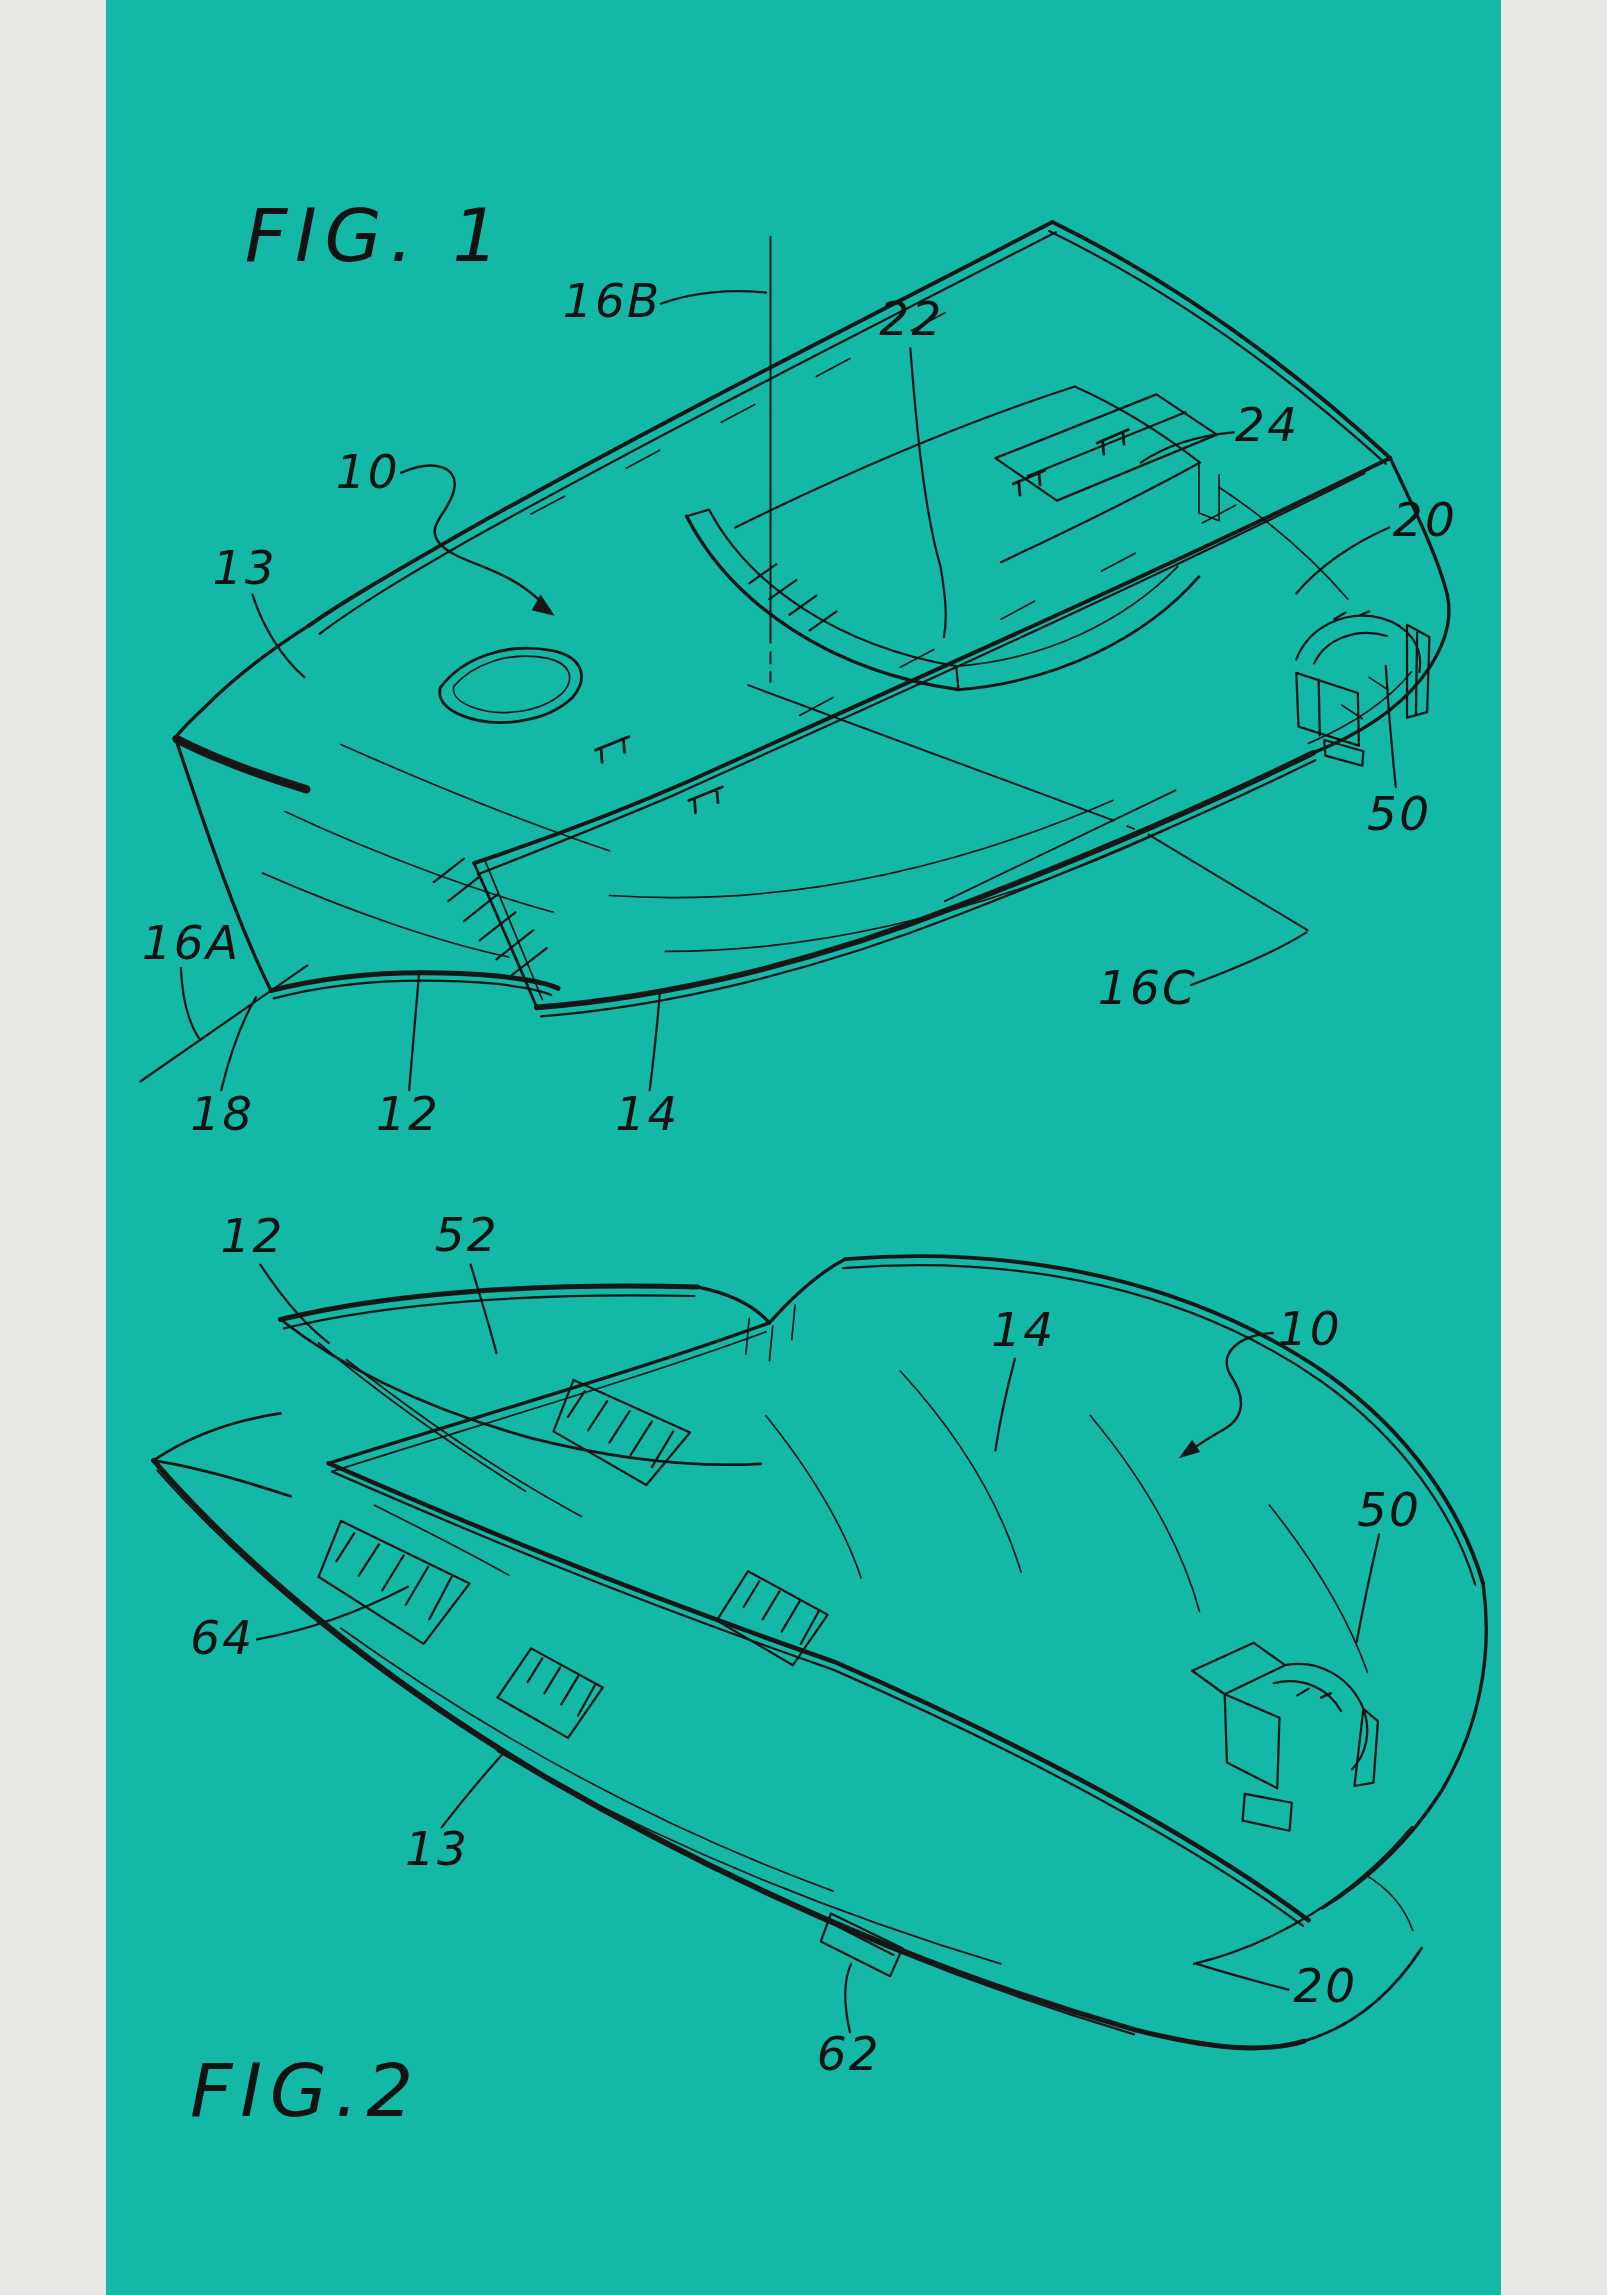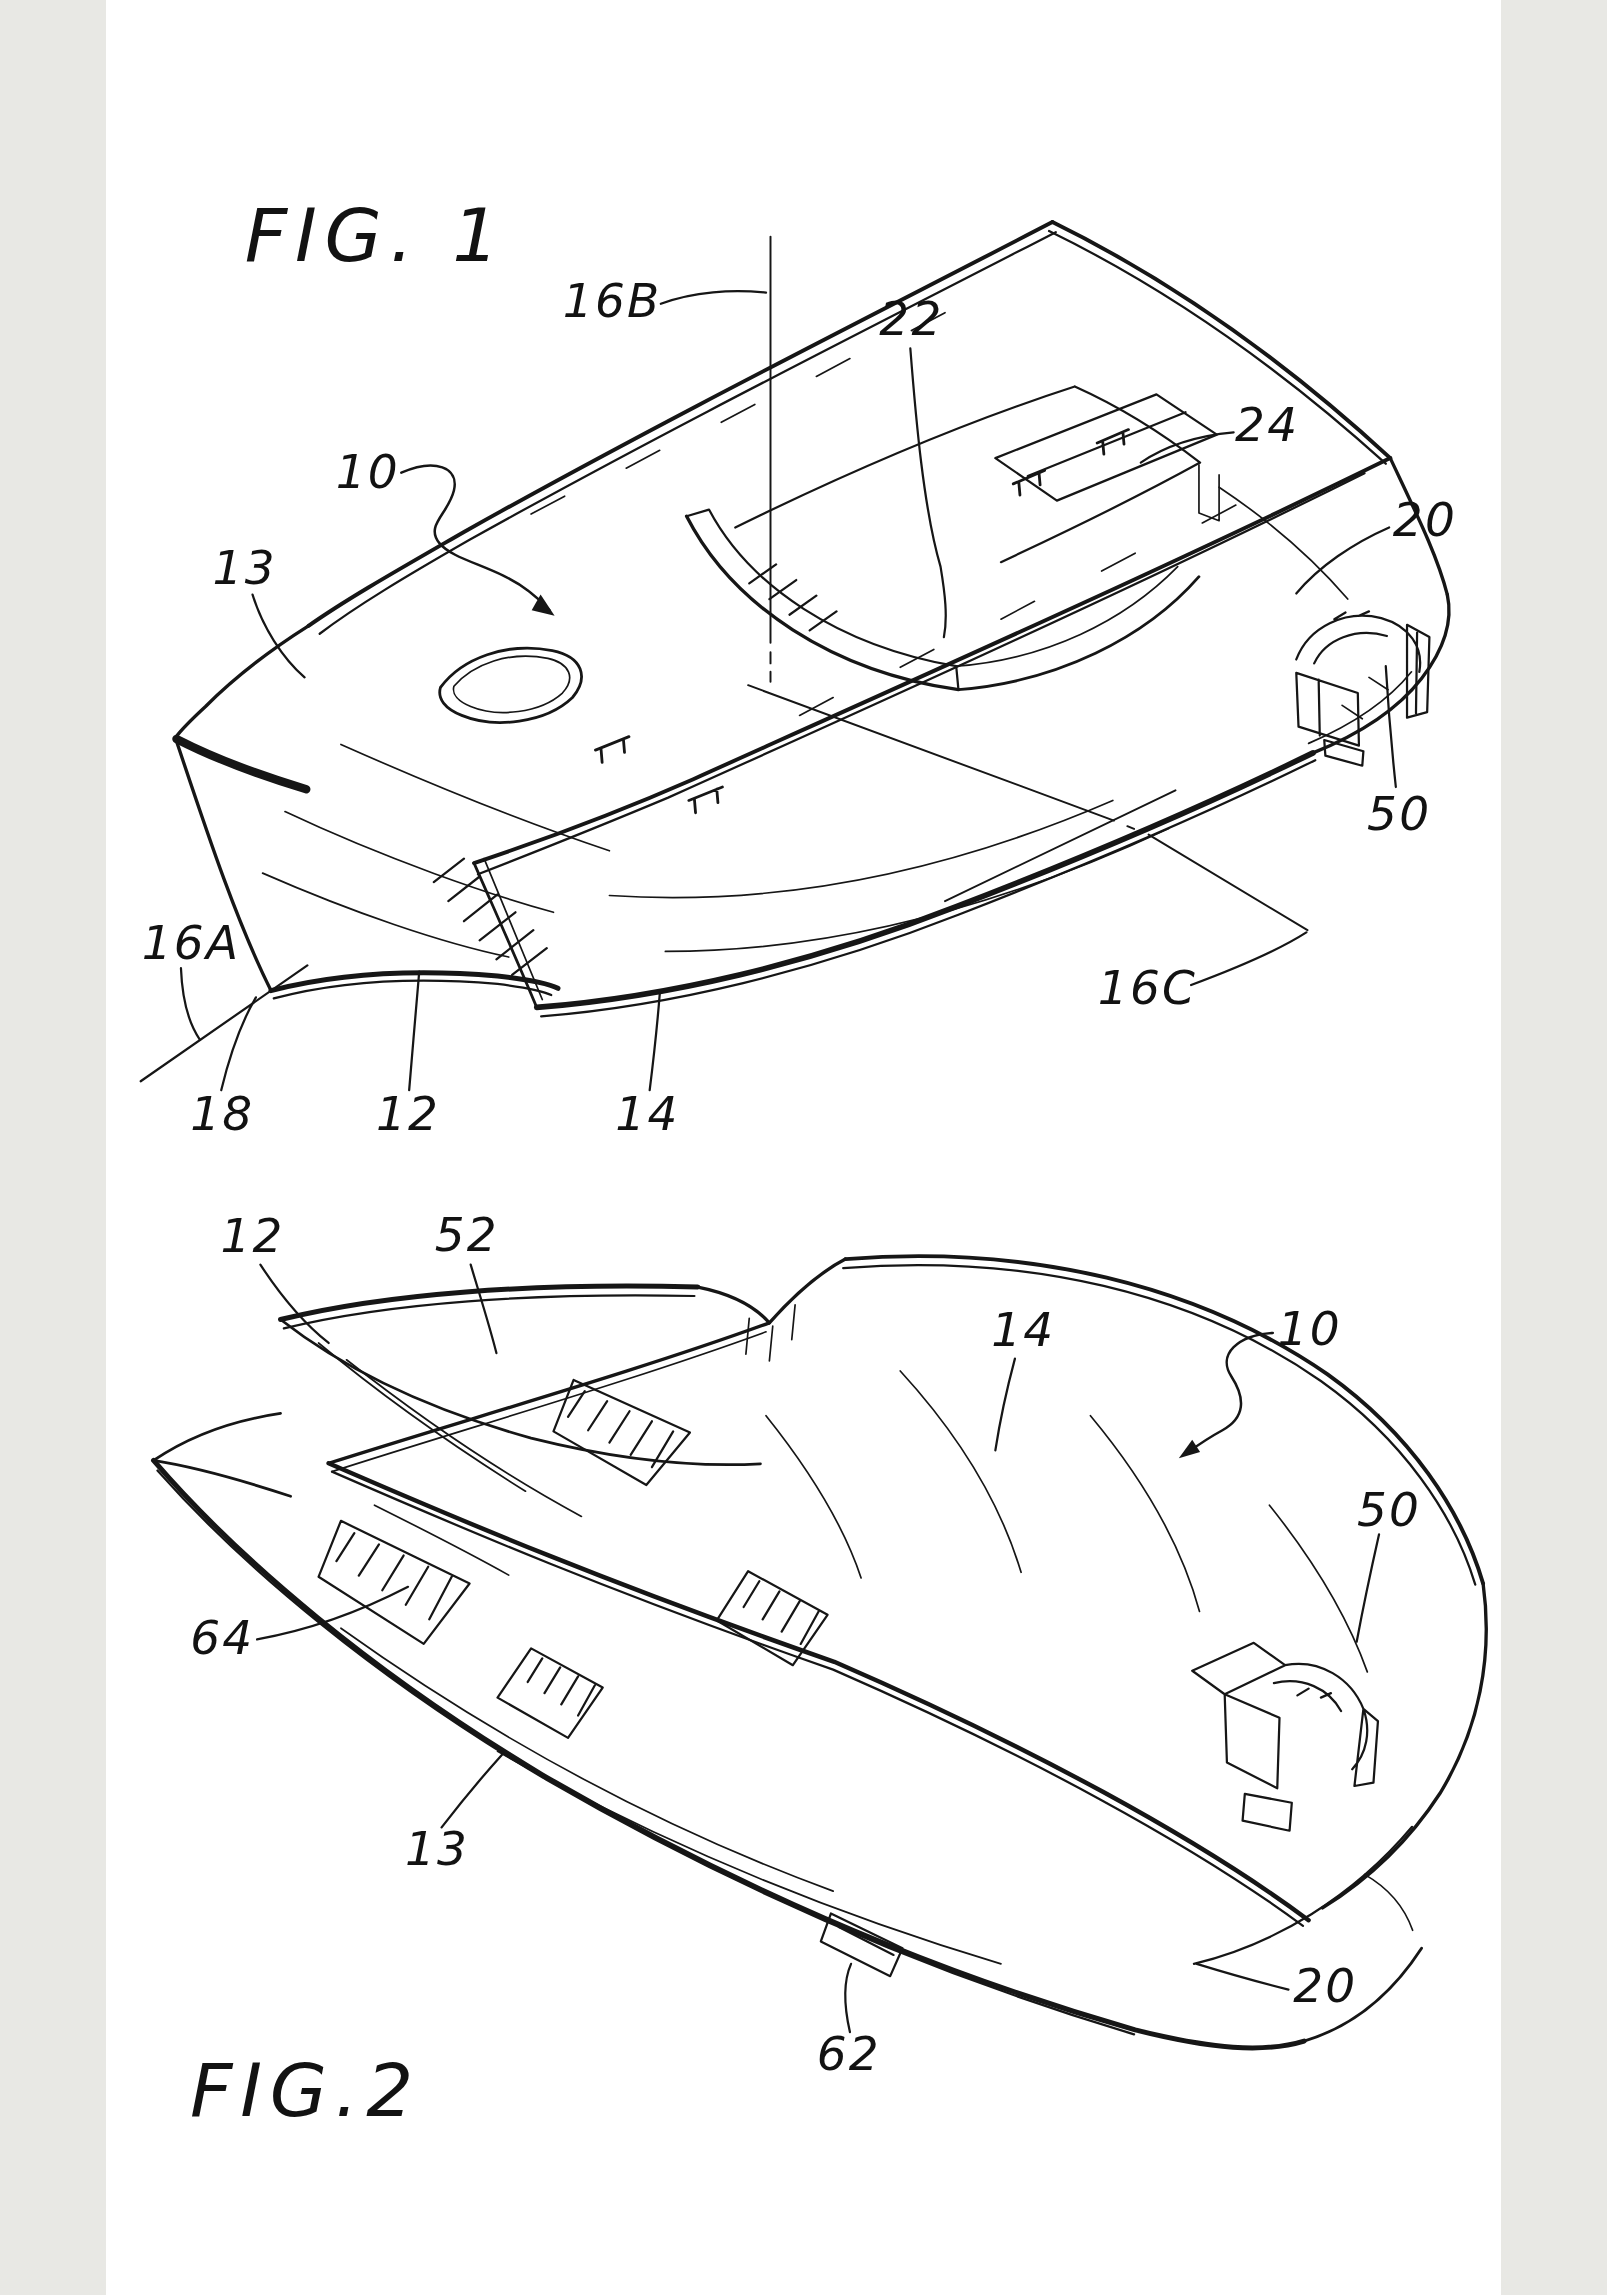--- a/index.html
+++ b/index.html
@@ -1,20 +1,20 @@
 <!DOCTYPE html>
 <html style="font-size:10.3px"><head>
 <meta charset="utf-8">
 <style>
   html,body{margin:0;padding:0;background:#e8e8e4;}
   .page{
     position:relative;
     width:1395px;height:2295px;
     margin:0 auto;
-    background:#ffffff;
+    background:#14b8a6;
     font-family:"DejaVu Sans", sans-serif;
     overflow:hidden;
   }
   svg{display:block;width:100%;height:100%;}
   .ln{fill:none;stroke:#161616;stroke-linecap:round;stroke-linejoin:round;}
   .t{fill:#121212;font-style:italic;font-family:"DejaVu Sans", sans-serif;}
   .title{font-size:132px;letter-spacing:14px;}
   .num{font-size:84px;letter-spacing:4px;text-anchor:middle;}
   .ah{fill:#161616;stroke:none;}
 </style>

